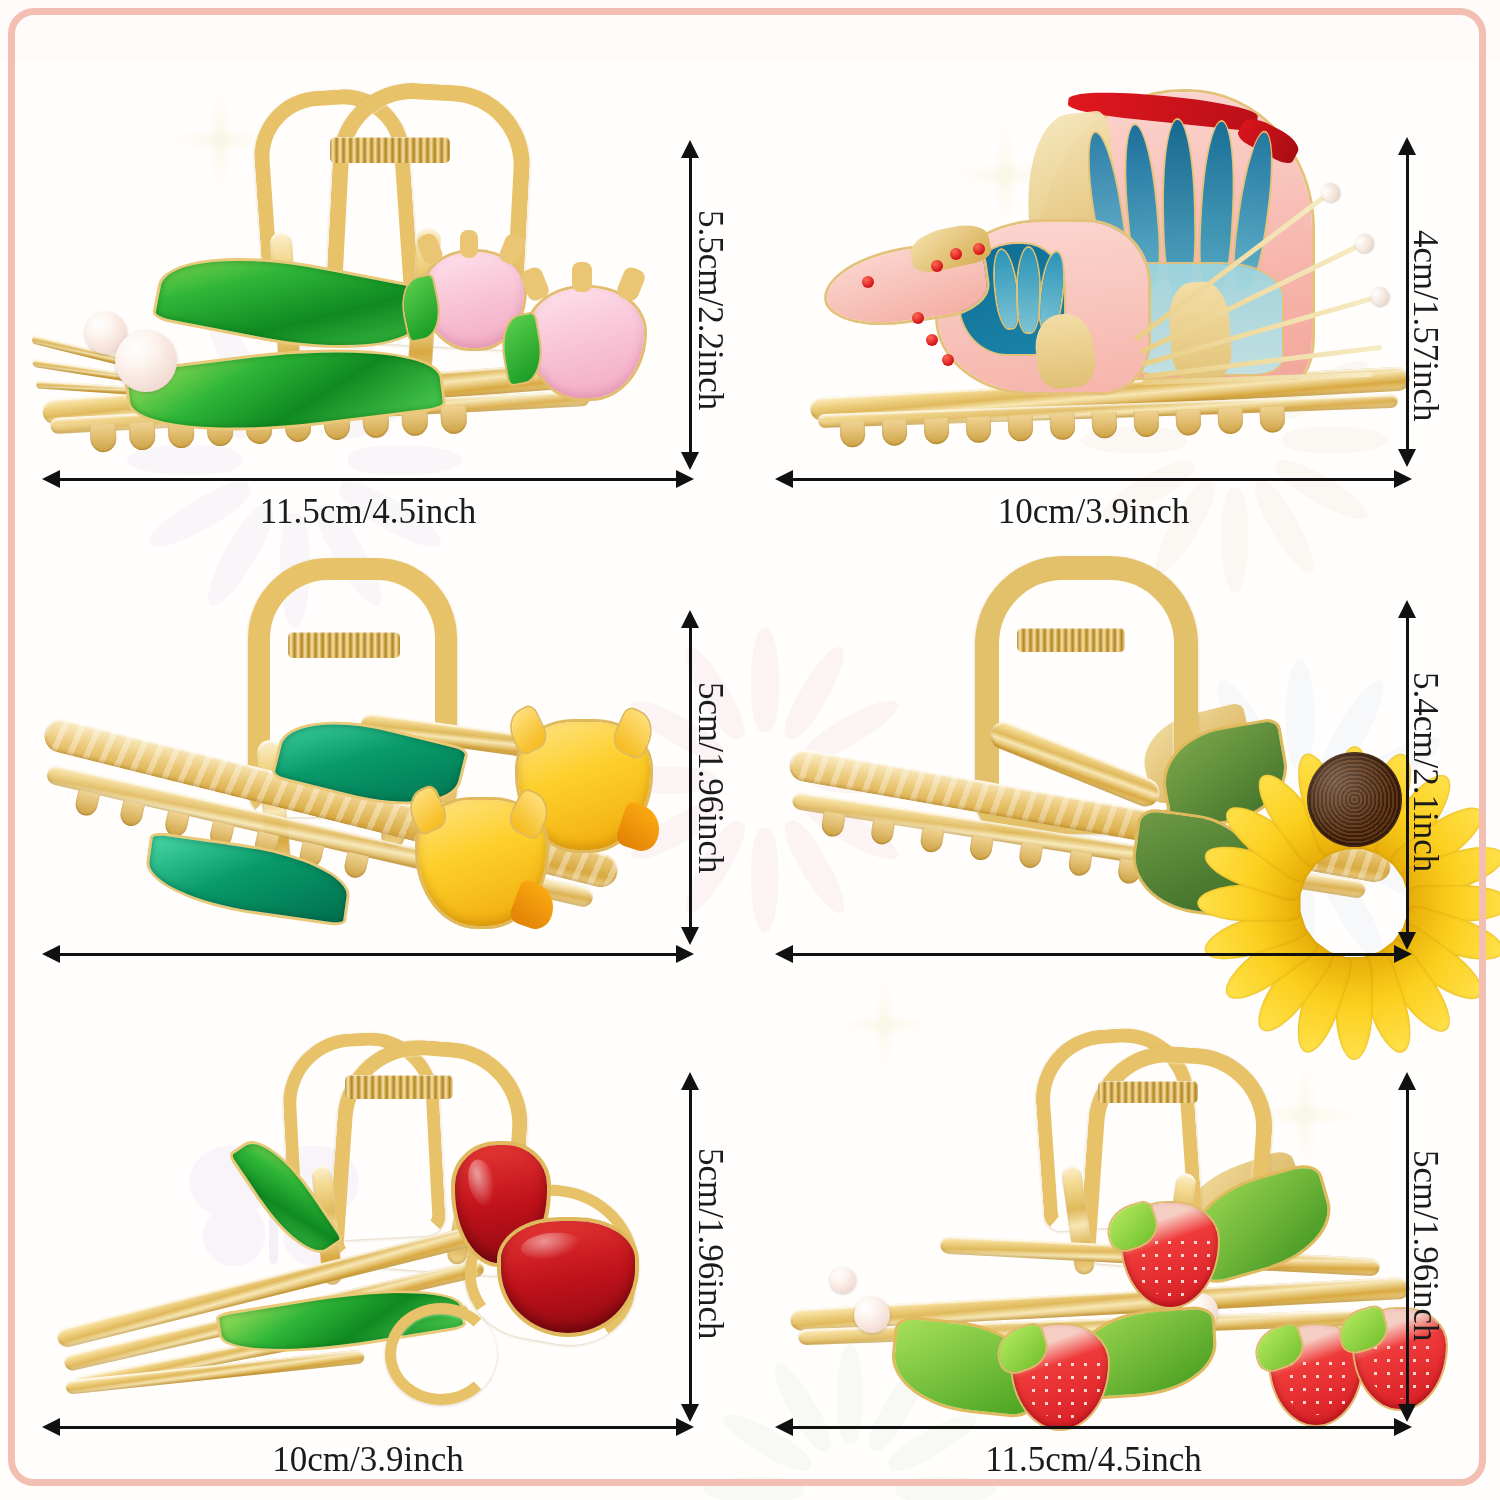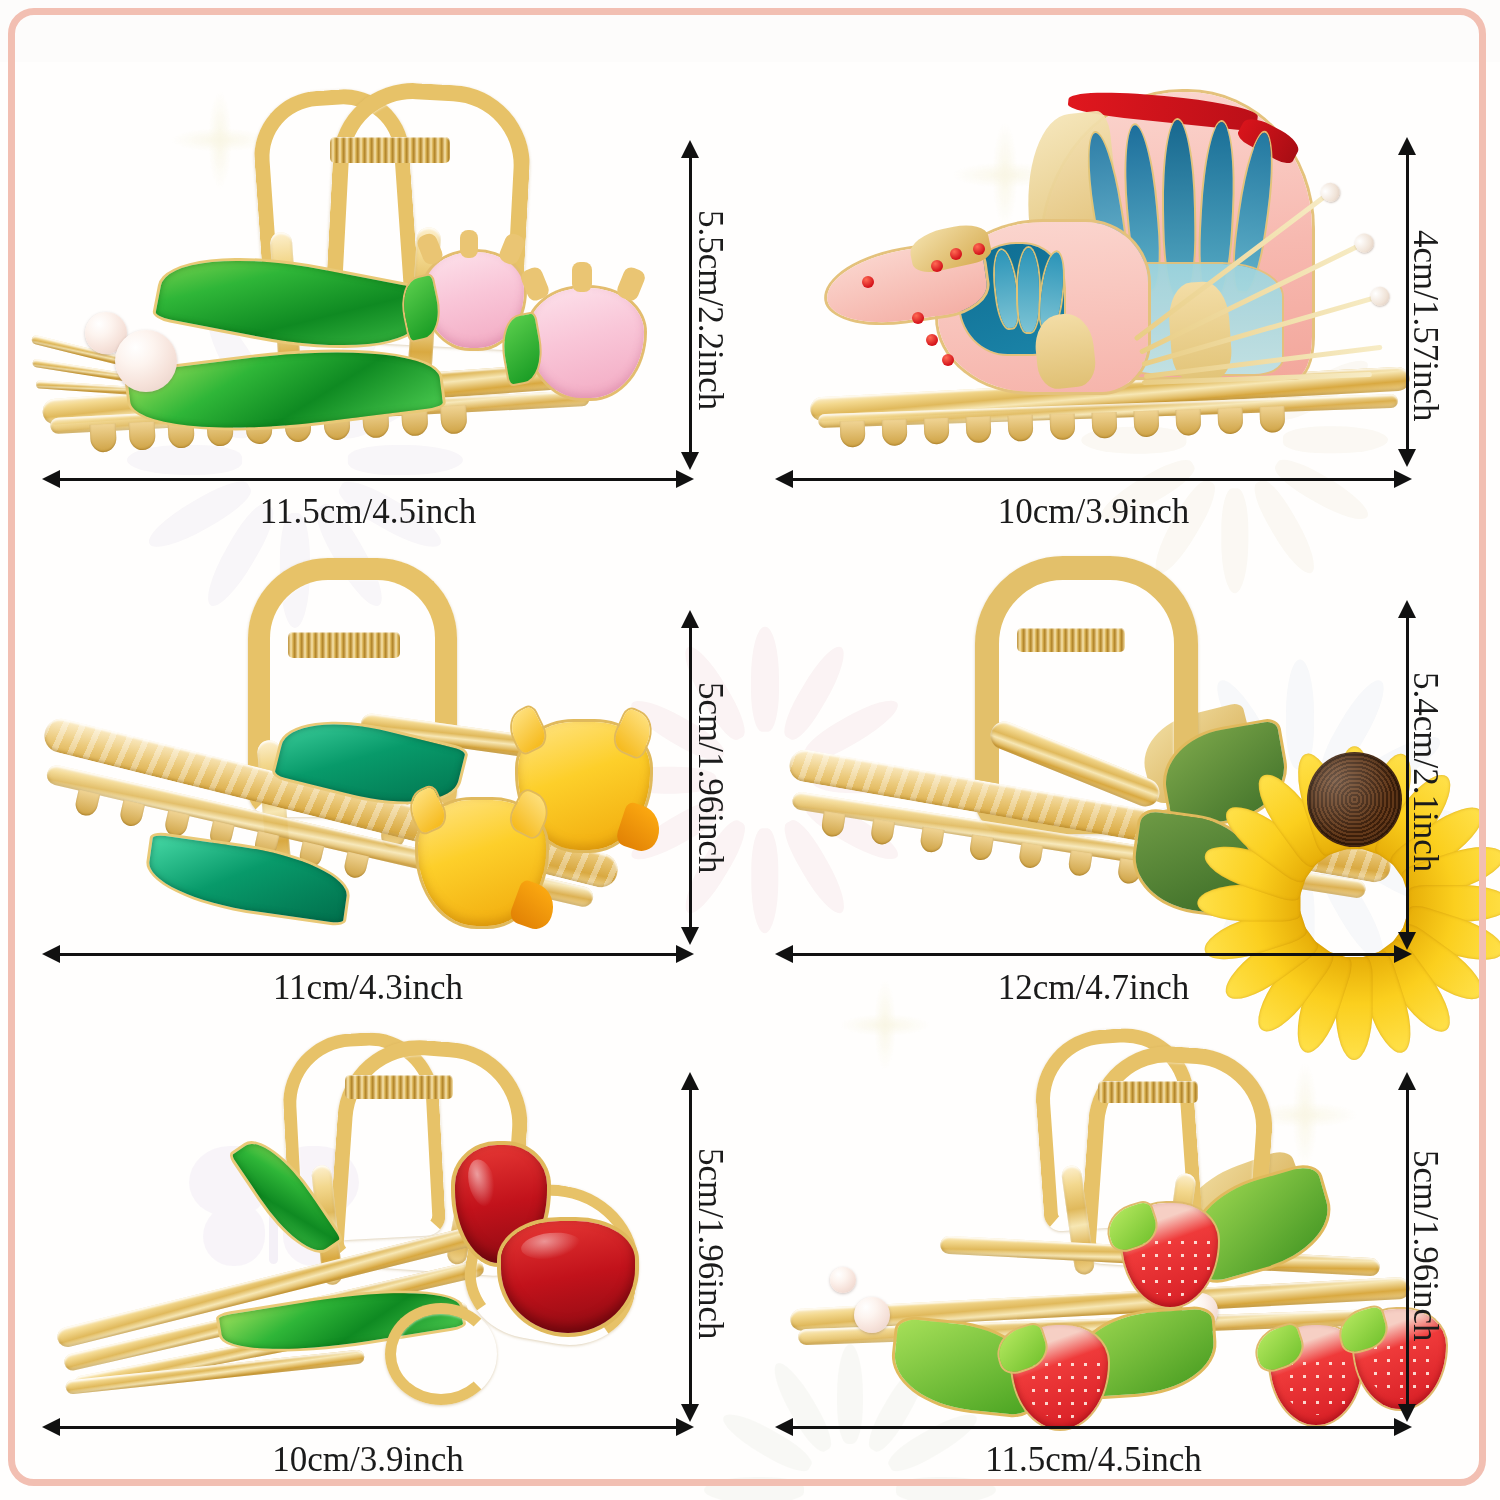--- a/index.html
+++ b/index.html
@@ -610,21 +610,20 @@
         <div class="line"></div>
         <div class="cap b"></div>
     </div>
     <div class="vlabel" style="left:730px;top:152px;">5cm/1.96inch</div>
 
     <div class="harrow" style="left:42px;top:415px;width:652px;">
       <div class="cap l"></div>
         <div class="line"></div>
         <div class="cap r"></div>
     </div>
-    <div class="hlabel" style="left:42px;top:438px;width:652px;">11cm/4.3inch</div>
   </div>
 
   <div class="cell" style="left:745px;top:530px;width:755px;height:490px;">
 
     <div class="clip" style="left:40px;top:20px;width:660px;height:400px;">
 
       <div class="gold-ring" style="left:190px;top:6px;width:175px;height:230px;border-width:24px;border-radius:88px 88px 34px 34px;border-bottom-color:transparent;
                   border-color:#e3c06a;"></div>
       <div class="spring" style="left:232px;top:78px;width:108px;height:24px;"></div>
       <div class="gold-band" style="left:200px;top:200px;width:180px;height:28px;border-radius:18px;transform:rotate(22deg);"></div>
@@ -684,21 +683,20 @@
         <div class="line"></div>
         <div class="cap b"></div>
     </div>
     <div class="vlabel" style="left:700px;top:142px;">5.4cm/2.1inch</div>
 
     <div class="harrow" style="left:30px;top:415px;width:637px;">
       <div class="cap l"></div>
         <div class="line"></div>
         <div class="cap r"></div>
     </div>
-    <div class="hlabel" style="left:30px;top:438px;width:637px;">12cm/4.7inch</div>
   </div>
 
   <div class="cell" style="left:0px;top:1010px;width:740px;height:490px;">
 
     <div class="clip" style="left:35px;top:15px;width:660px;height:390px;">
 
       <div class="gold-ring" style="left:250px;top:8px;width:130px;height:180px;border-width:13px;border-radius:70px 70px 20px 20px;border-bottom-color:transparent;transform:rotate(-3deg);"></div>
       <div class="gold-ring" style="left:300px;top:16px;width:160px;height:200px;border-width:15px;border-radius:82px 82px 24px 24px;border-bottom-color:transparent;transform:rotate(4deg);"></div>
       <div class="spring" style="left:310px;top:50px;width:108px;height:24px;"></div>
       <div class="gold-band" style="left:282px;top:140px;width:20px;height:120px;border-radius:12px;transform:rotate(-6deg);"></div>

